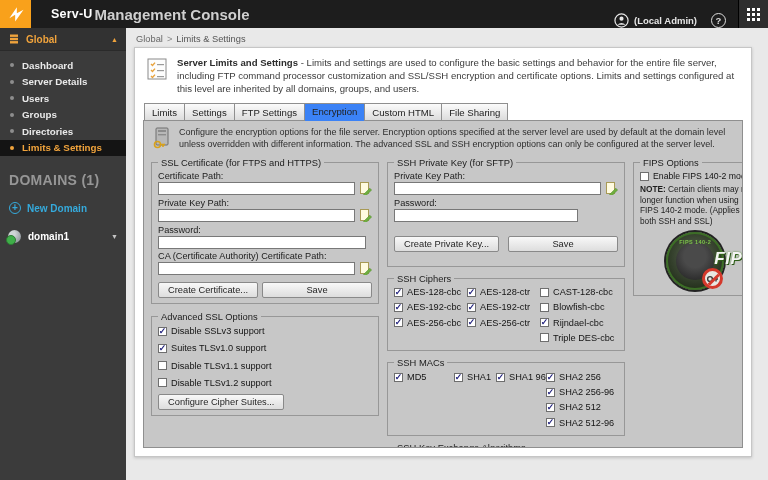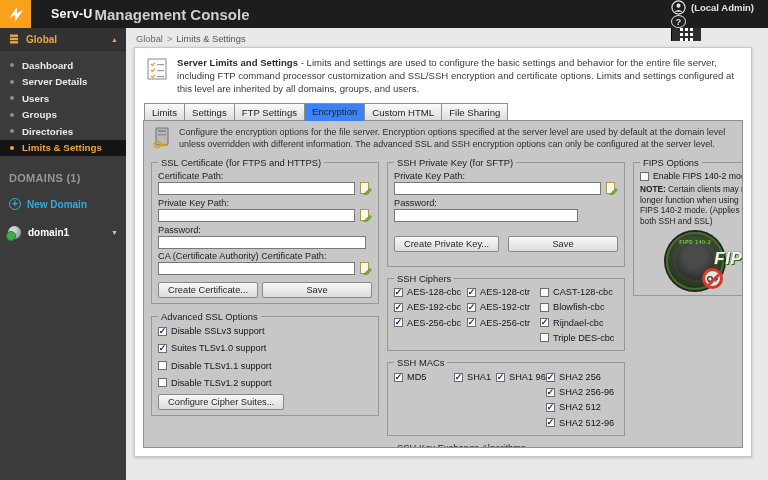--- a/index.html
+++ b/index.html
@@ -4,40 +4,40 @@
 <style>
   * { box-sizing: border-box; margin: 0; padding: 0; }
   html,body { width:768px; height:480px; overflow:hidden; }
   body { font-family:"Liberation Sans", sans-serif; background:#e9e9e9; position:relative; }
 
   
   .topbar { position:absolute; top:0; left:0; right:0; height:28px; background:#1d1d1d; display:flex; align-items:center; z-index:10; }
   .logo { width:31px; height:28px; background:#f9a11b; display:flex; align-items:center; justify-content:center; flex:0 0 auto; }
   .brand { color:#fff; font-weight:bold; font-size:12.5px; margin-left:20px; letter-spacing:.2px; }
   .product { color:#cfcfcf; font-weight:bold; font-size:15px; margin-left:2px; }
-  .topbar-right { margin-left:auto; display:flex; align-items:flex-start; height:100%;flex-direction:column; }
+  .topbar-right { margin-left:auto; display:flex; align-items:flex-end; height:100%; }
   .userbox { display:flex; align-items:center; gap:5px; color:#e6e6e6; font-size:9.5px; font-weight:bold; margin-right:14px; }
   .help { width:15px; height:15px; border:1.4px solid #dcdcdc; border-radius:50%; color:#dcdcdc; font-size:9.5px; font-weight:bold; display:flex; align-items:center; justify-content:center; margin-right:12px; }
   .appgrid { width:30px; height:28px; background:#2e2e2e; border-left:1px solid #000; display:flex; align-items:center; justify-content:center; }
   .gridglyph { display:grid; grid-template-columns:repeat(3,3px); grid-auto-rows:3px; gap:2px; }
   .gridglyph i { background:#fff; display:block; }
 
   
   .sidebar { position:absolute; top:28px; left:0; width:126px; bottom:0; background:#3b3b3b; z-index:5; }
   .sb-global { height:23px; background:#323232; display:flex; align-items:center; padding:0 8px; border-bottom:1px solid #2a2a2a; }
   .sb-global-label { color:#f0a33c; font-size:10px; font-weight:bold; margin-left:6px; }
   .sb-global-caret { margin-left:auto; color:#f0a33c; font-size:7px; }
   .sb-item { display:flex; align-items:center; height:16.5px; padding:0 8px; cursor:pointer; }
   .sb-item .sb-dot { width:4px; height:4px; border-radius:50%; background:#8d8d8d; margin:0 8px 0 2px; flex:0 0 auto; }
   .sb-item .sb-label { color:#e9e9e9; font-size:9.8px; font-weight:bold; white-space:nowrap; }
   .sb-item.active { background:#141414; }
   .sb-item.active .sb-dot { background:#f0a33c; }
   .sb-item.active .sb-label { color:#f0a33c; }
   .sb-items { padding-top:6px; }
-  .sb-domains { color:#969696; font-size:11px; font-weight:bold; letter-spacing:.3px; padding:16px 0 0 9px; }
+  .sb-domains { color:#969696; font-size:14px; font-weight:bold; letter-spacing:.3px; padding:16px 0 0 9px; }
   .sb-newdomain { display:flex; align-items:center; gap:6px; padding:14px 0 0 9px; cursor:pointer; }
   .plus-icon { width:12px; height:12px; border:1.3px solid #35aadc; border-radius:50%; color:#35aadc; font-size:10px; line-height:9px; text-align:center; font-weight:bold; }
   .sb-newdomain span.lbl { color:#35aadc; font-size:10px; font-weight:bold; }
   .sb-domain1 { display:flex; align-items:center; gap:7px; padding:16px 8px 0 8px; cursor:pointer; }
   .globe { position:relative; width:13px; height:13px; border-radius:50%; background:radial-gradient(circle at 35% 30%, #cfd4d6 20%, #9aa1a5 70%); flex:0 0 auto; }
   .globe::after { content:""; position:absolute; left:-2px; bottom:-2px; width:8px; height:8px; border-radius:50%; background:#3fae49; border:1px solid #2c7d33; }
   .sb-domain1 .lbl { color:#fff; font-size:10px; font-weight:bold; }
   .sb-domain1 .caret { margin-left:auto; color:#c4c4c4; font-size:7px; }
 
   

